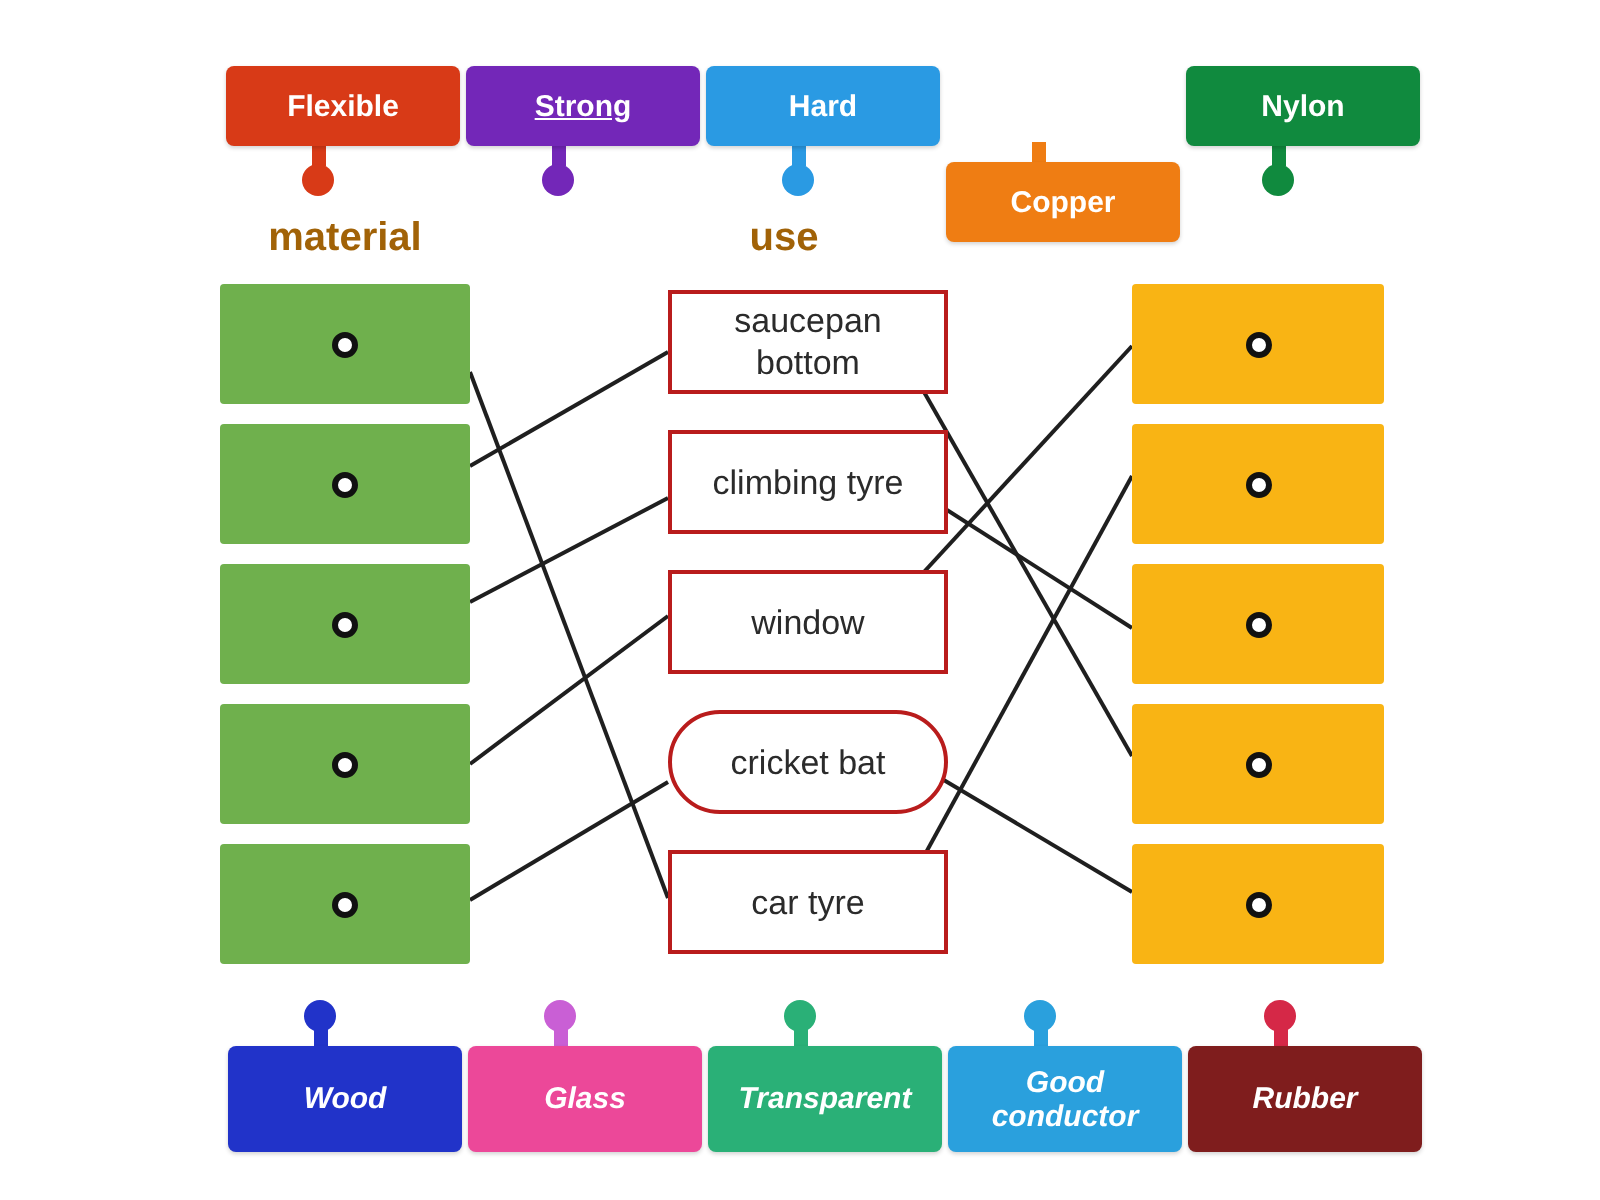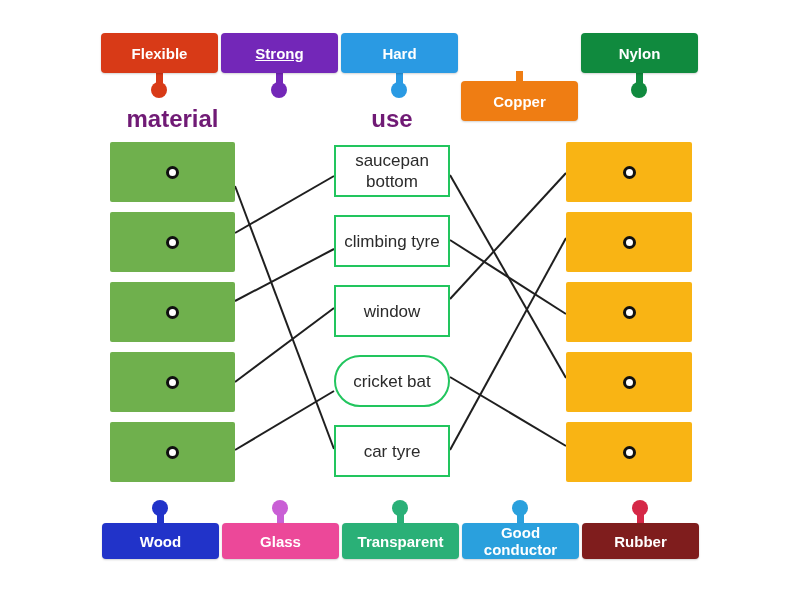--- a/index.html
+++ b/index.html
@@ -3,45 +3,45 @@
 <meta charset="utf-8">
 <style>
   html,body{margin:0;padding:0;background:#fff;}
   .canvas{
     position:relative;width:800px;height:600px;background:#ffffff;overflow:hidden;
     font-family:"Liberation Sans","DejaVu Sans",sans-serif;
   }
   svg.lines{position:absolute;left:0;top:0;width:800px;height:600px;}
   .col-header{
     position:absolute;top:108px;height:22px;text-align:center;
-    font-weight:bold;font-size:24px;color:#701a75;line-height:22px;
+    font-weight:bold;font-size:20px;color:#a16207;line-height:22px;
   }
   
   .chip{position:absolute;width:117px;}
   .chip-box{
-    position:absolute;left:0;width:117px;display:flex;align-items:center;justify-content:center;
+    position:absolute;left:12px;width:117px;display:flex;align-items:center;justify-content:center;
     color:#fff;font-weight:bold;font-size:15px;line-height:17px;text-align:center;
     border-radius:4px;box-shadow:0 1px 2px rgba(0,0,0,0.18);padding:0 4px;box-sizing:border-box;
   }
   .chip.top .chip-box{top:0;height:40px;}
-  .chip.bottom .chip-box{top:23px;height:36px;}
+  .chip.bottom .chip-box{top:23px;height:53px;font-style:italic;}
   .chip-stem{position:absolute;left:55px;width:7px;}
   .chip.top .chip-stem{top:38px;height:12px;}
   .chip.bottom .chip-stem{top:12px;height:13px;}
   .chip-dot{position:absolute;left:50px;width:16px;height:16px;border-radius:50%;}
   .chip.top .chip-dot{top:49px;}
   .chip.bottom .chip-dot{top:0;}
   
   .slot{position:absolute;width:125px;height:60px;border-radius:2px;display:flex;align-items:center;justify-content:center;}
   .slot.property{width:126px;}
   .slot-dot{width:7px;height:7px;background:#ffffff;border:3px solid #111;border-radius:50%;}
   
   .use-box{
-    position:absolute;left:334px;width:116px;height:52px;background:#ffffff;
-    border:2px solid #22c55e;box-sizing:border-box;display:flex;align-items:center;justify-content:center;
+    position:absolute;left:334px;width:140px;height:52px;background:#ffffff;
+    border:2px solid #b91c1c;box-sizing:border-box;display:flex;align-items:center;justify-content:center;
     font-size:17px;line-height:21px;color:#2b2b2b;text-align:center;padding:0 3px;
   }
 </style>
 </head>
 <body>
 
 <div class="canvas">
 
   <svg class="lines" id="conn-svg">
       <line x1="235" y1="186" x2="334" y2="449" stroke="#1f1f1f" stroke-width="2"></line>

